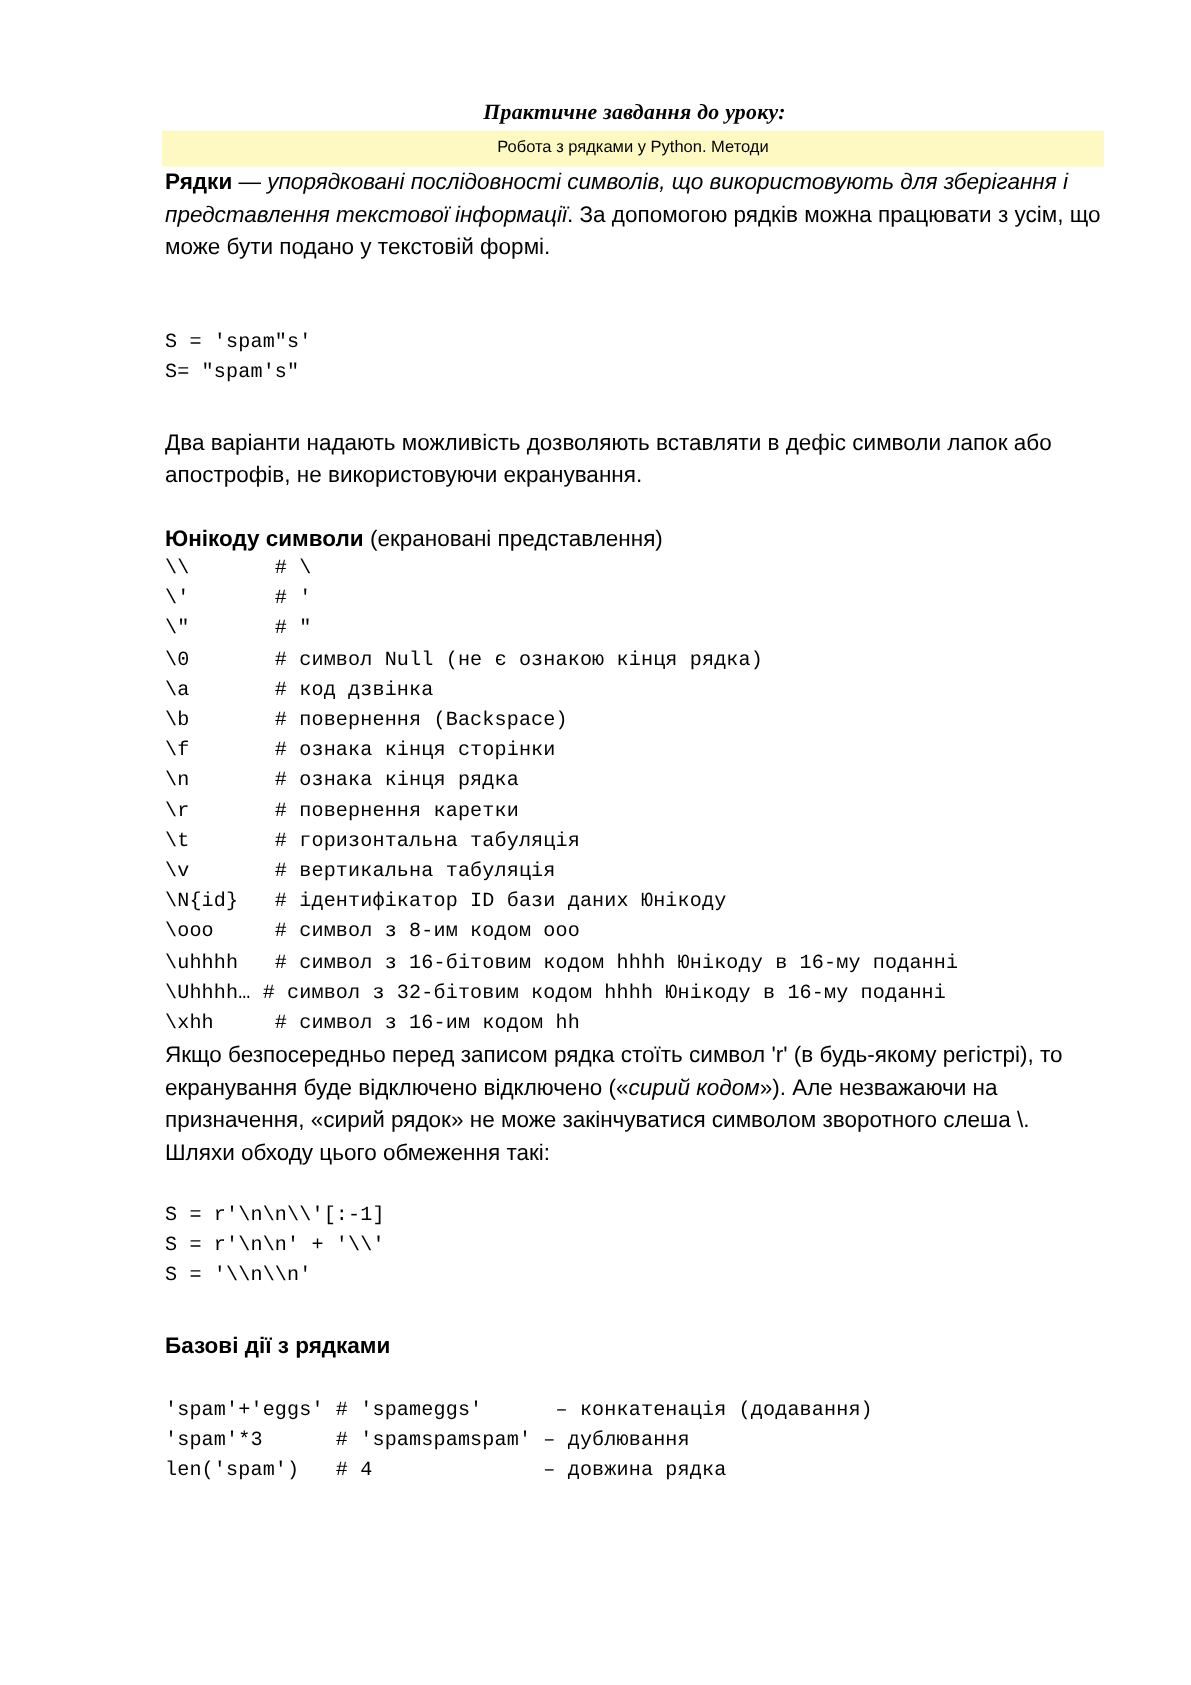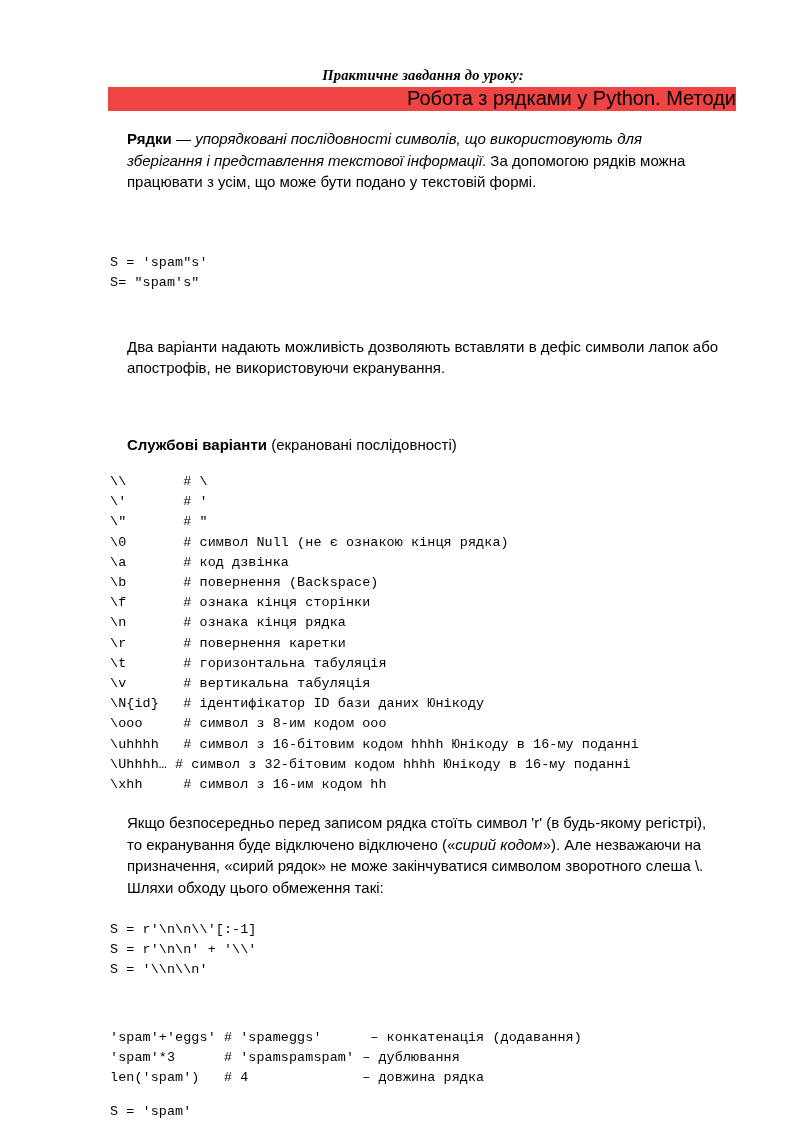--- a/index.html
+++ b/index.html
@@ -34,35 +34,35 @@
     font-weight: bold;
     font-style: italic;
     font-size: 14.5px;
     line-height: 19px;
     text-align: center;
     margin: 0 0 2px 0;
     letter-spacing: 0.2px;
   }
 
   .subtitle-band {
-    background: #ef4444;
-    text-align: right;
-    font-size: 20px;
+    background: #fef9c3;
+    text-align: center;
+    font-size: 11px;
     line-height: 21px;
     margin: 0 0 0 0;
     padding: 1px 0 2px 0;
     margin-left: -2px;
     margin-right: 0px;
   }
 
   
   p.para {
     font-size: 15px;
     line-height: 21.5px;
-    margin: 17px;
+    margin: 0;
     text-align: left;
   }
 
   .b { font-weight: bold; }
   .i { font-style: italic; }
 
   
   pre.code {
     font-family: "Liberation Mono", "DejaVu Sans Mono", monospace;
     font-size: 13.4px;
@@ -103,21 +103,21 @@
 
   <pre class="code gap-before">S = 'spam"s'
 S= "spam's"</pre>
 
   <div class="spacer-lg"></div>
 
   <p class="para">Два варіанти надають можливість дозволяють вставляти в дефіс символи лапок або апострофів, не використовуючи екранування.</p>
 
   <div class="spacer-md"></div>
 
-  <p class="para"><span class="b">Службові варіанти</span><span> (екрановані послідовності)</span></p>
+  <p class="para"><span class="b">Юнікоду символи</span><span> (екрановані представлення)</span></p>
 
   <pre class="table-code">\\       # \
 \'       # '
 \"       # "
 \0       # символ Null (не є ознакою кінця рядка)
 \a       # код дзвінка
 \b       # повернення (Backspace)
 \f       # ознака кінця сторінки
 \n       # ознака кінця рядка
 \r       # повернення каретки
@@ -130,22 +130,22 @@
 \xhh     # символ з 16-им кодом hh</pre>
 
   <p class="para"><span>Якщо безпосередньо перед записом рядка стоїть символ 'r' (в будь-якому регістрі), то екранування буде відключено відключено («</span><span class="i">сирий кодом</span><span>»). Але незважаючи на призначення, «сирий рядок» не може закінчуватися символом зворотного слеша \. Шляхи обходу цього обмеження такі:</span></p>
 
   <pre class="code gap-before">S = r'\n\n\\'[:-1]
 S = r'\n\n' + '\\'
 S = '\\n\\n'</pre>
 
   <div class="spacer-lg"></div>
 
+  <p class="para"><span class="b">Базові дії з рядками</span></p>
 
   <pre class="code gap-before">'spam'+'eggs' # 'spameggs'      – конкатенація (додавання)
 'spam'*3      # 'spamspamspam' – дублювання
 len('spam')   # 4              – довжина рядка</pre>
 
   <div class="spacer-sm"></div>
 
-  <pre class="code">S = 'spam'</pre>
 
 </div>
 
 </body></html>

